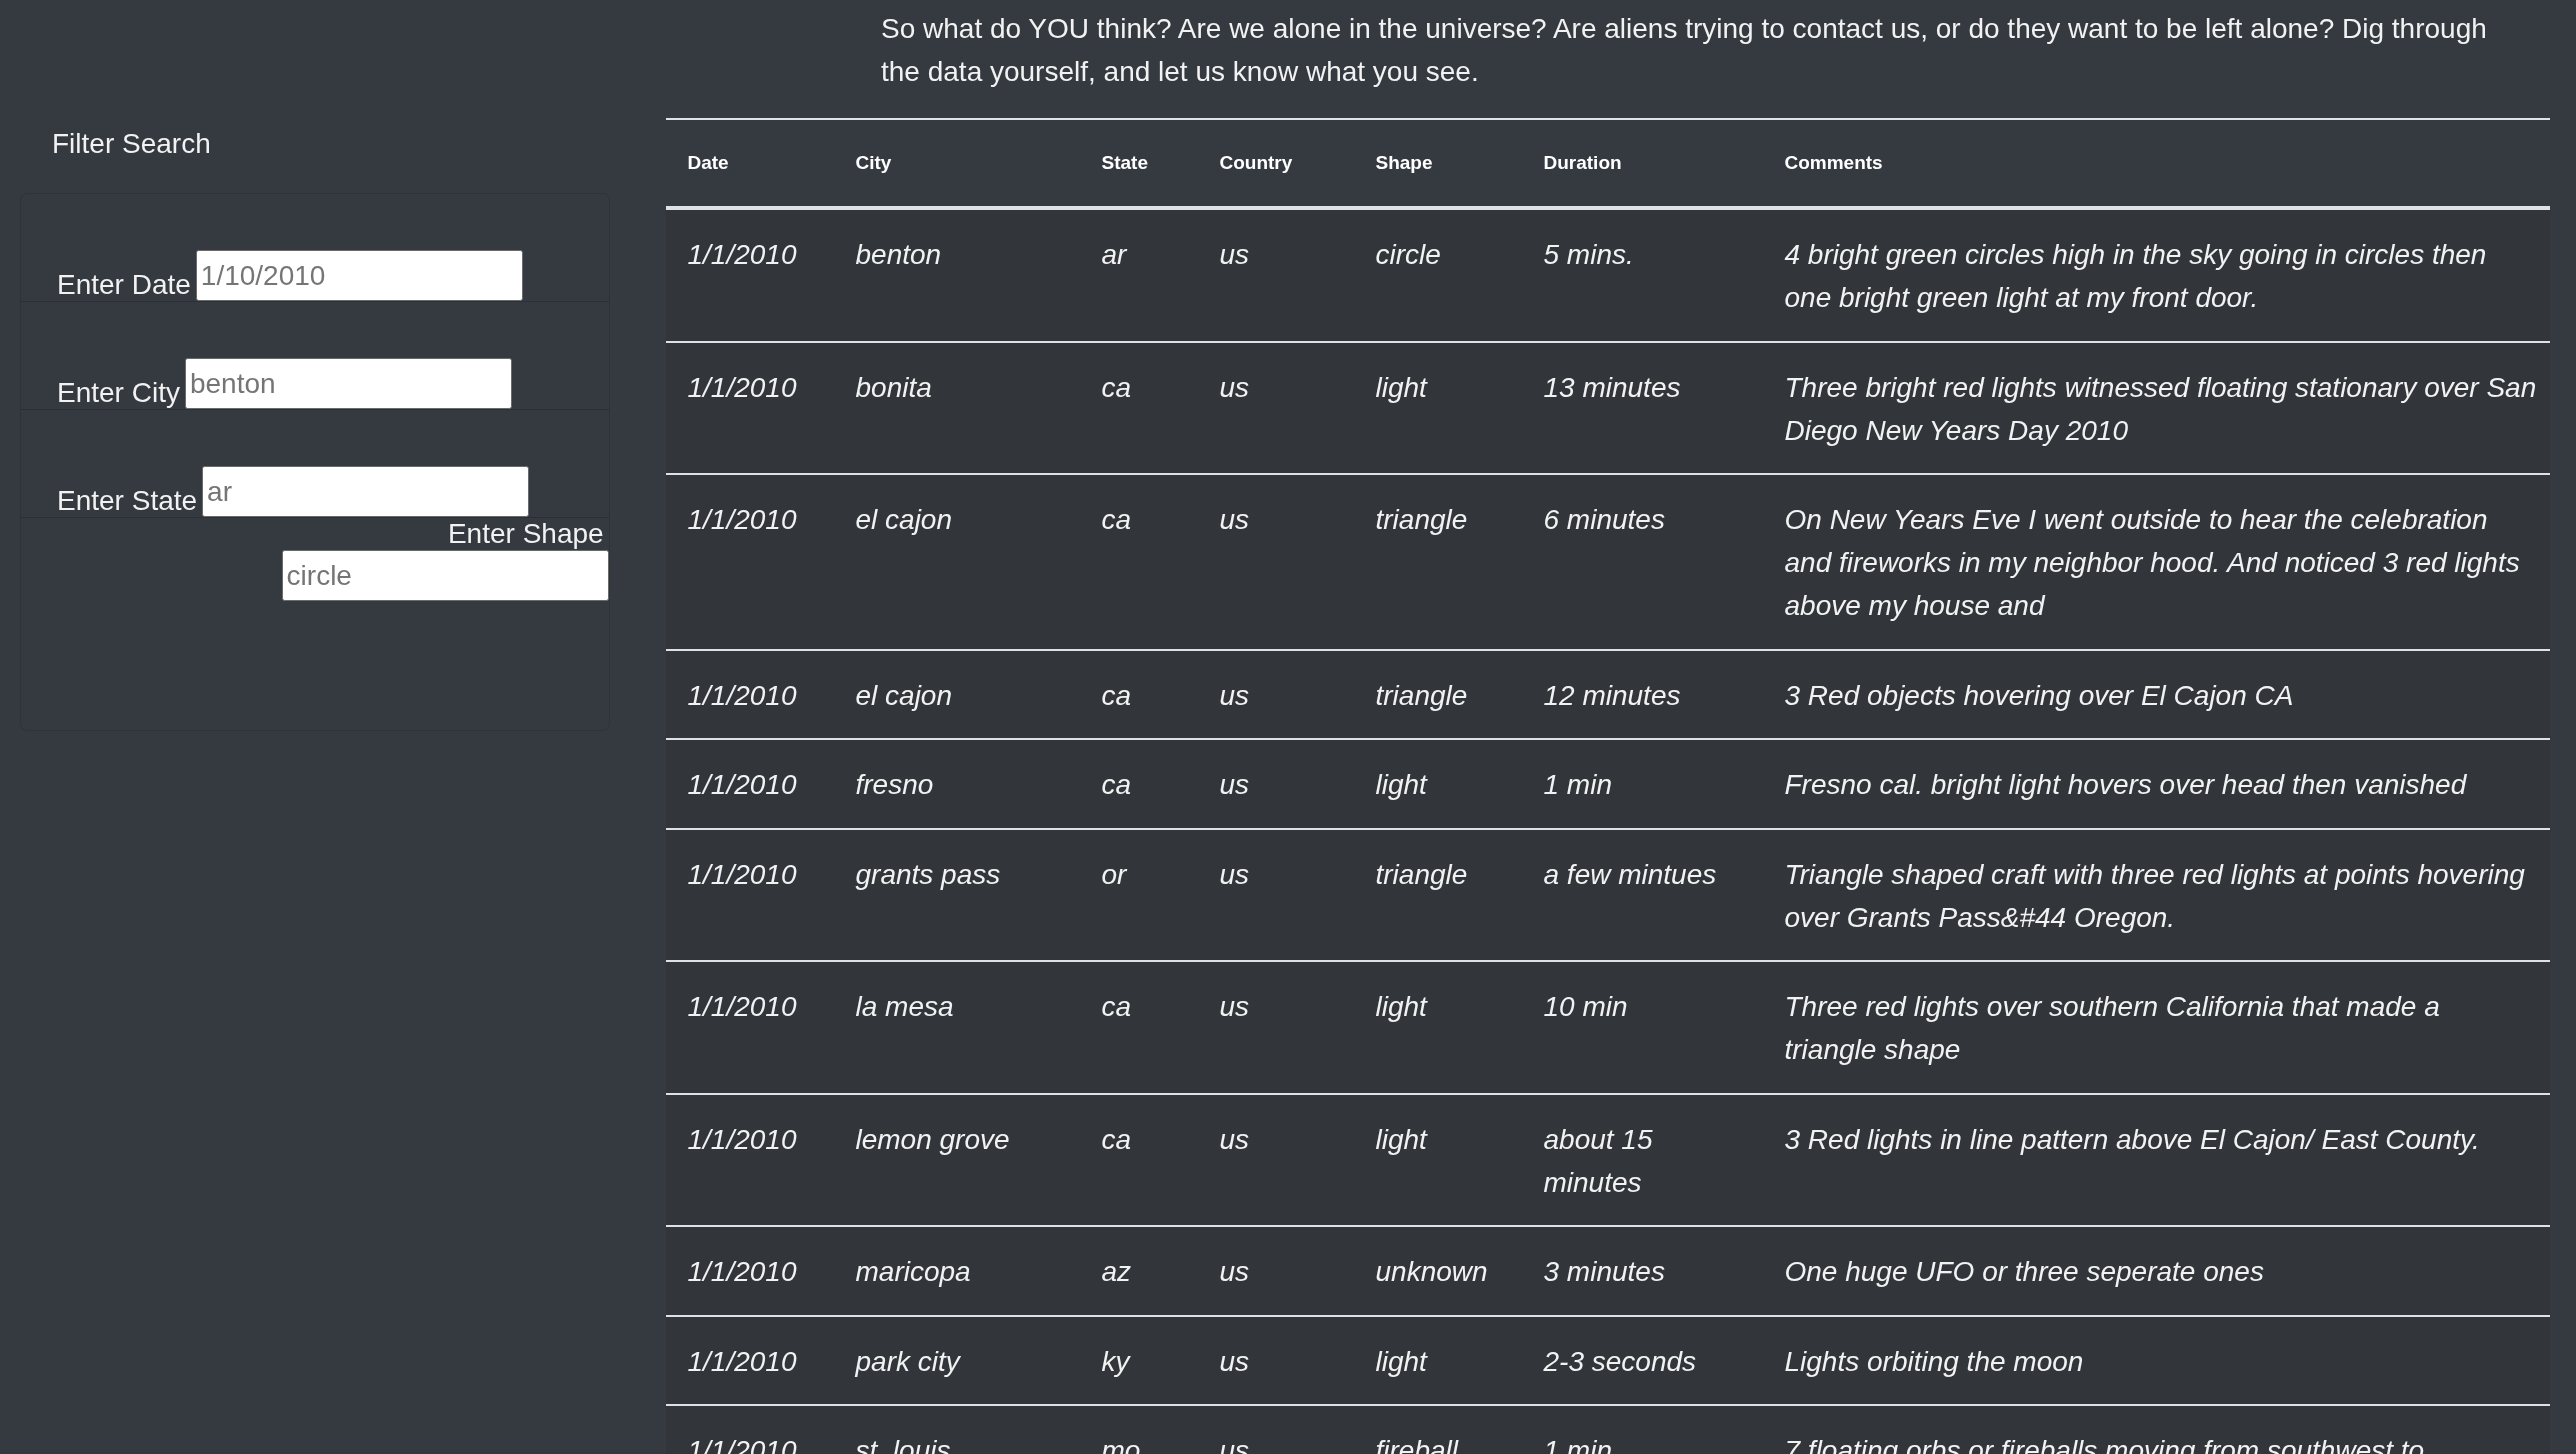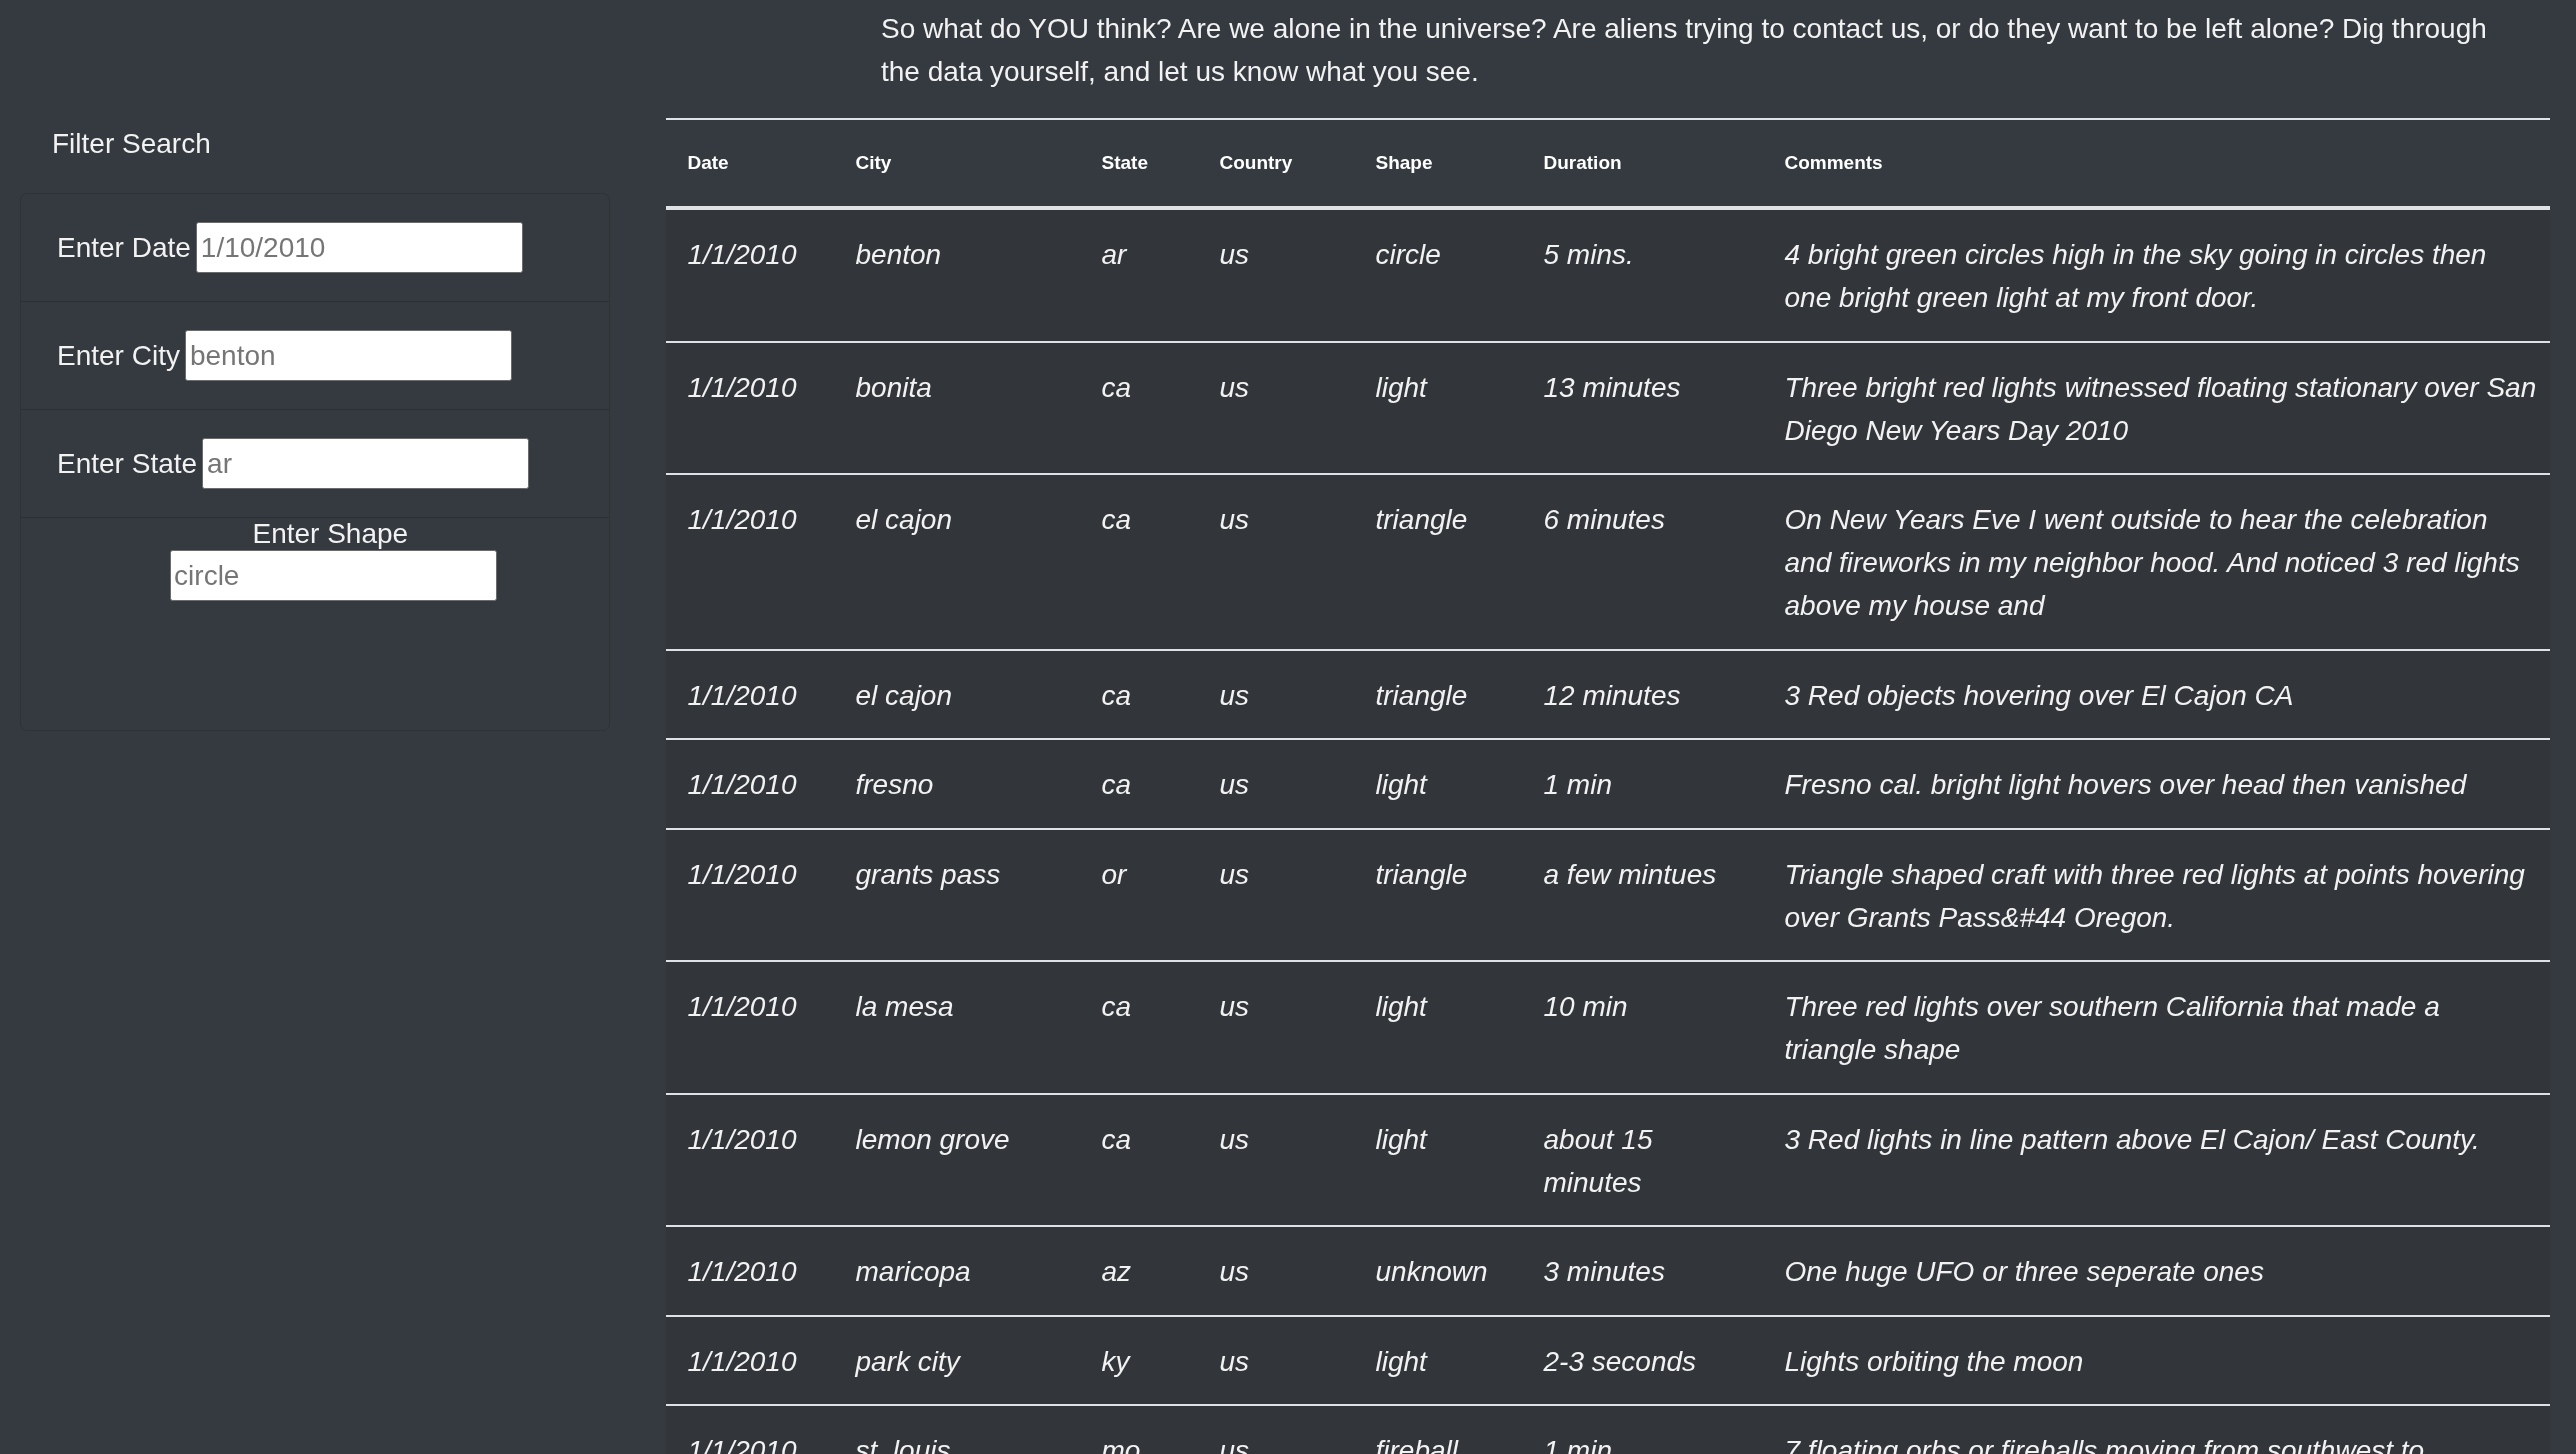--- a/index.html
+++ b/index.html
@@ -19,21 +19,21 @@
   }
   .filter-panel {
     position: absolute; left: 20px; top: 193px;
     width: 590px; height: 538px;
     border: 1.8px solid #2f3338; border-radius: 7.2px;
     box-sizing: border-box; background: #343a40;
   }
   .filter-row {
     height: 108px; box-sizing: border-box;
     border-bottom: 1.8px solid #2c3035;
-    display: flex; align-items: center;
+    display: flex; align-items: flex-end;
     padding-left: 36px;
   }
   .filter-row:last-child { border-bottom: none; flex-direction: column; }
   .filter-label { font-size: 28px; color: #f2f2f2; margin-right: 5.4px; white-space: nowrap; }
   .filter-input {
     width: 327px; height: 51px; box-sizing: border-box;
     border: 1.8px solid #6b6b6b; border-radius: 2.7px;
     background: #ffffff; font-size: 28px;
     padding: 0 3.6px; color: #333;
     font-family: "Liberation Sans", "DejaVu Sans", sans-serif;

